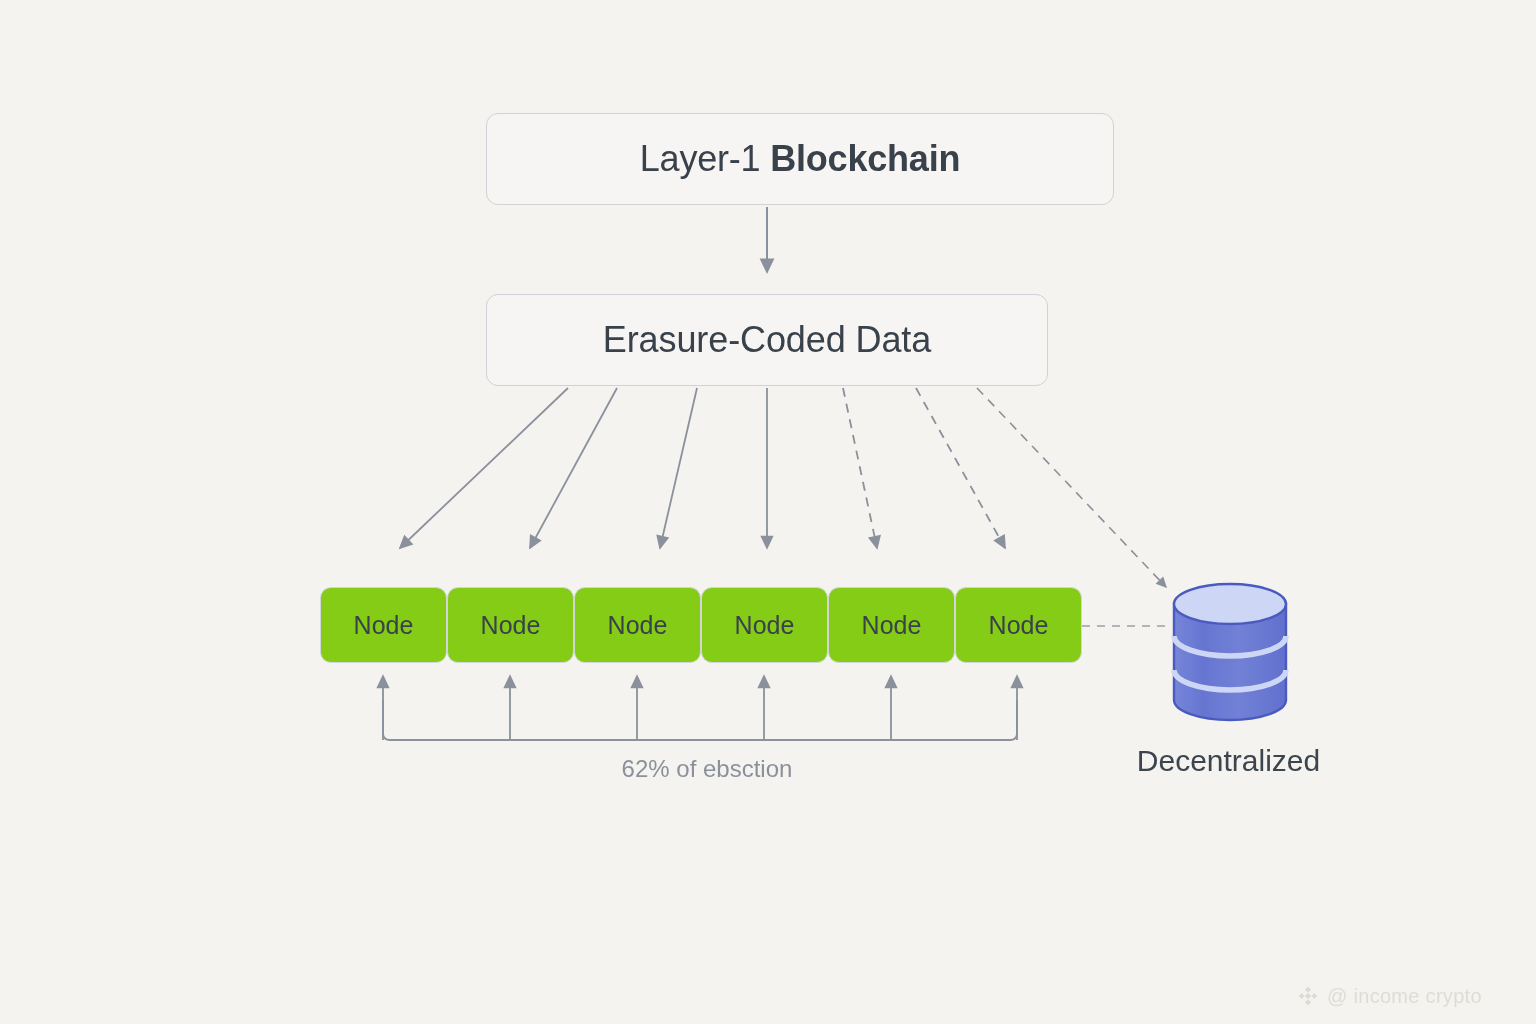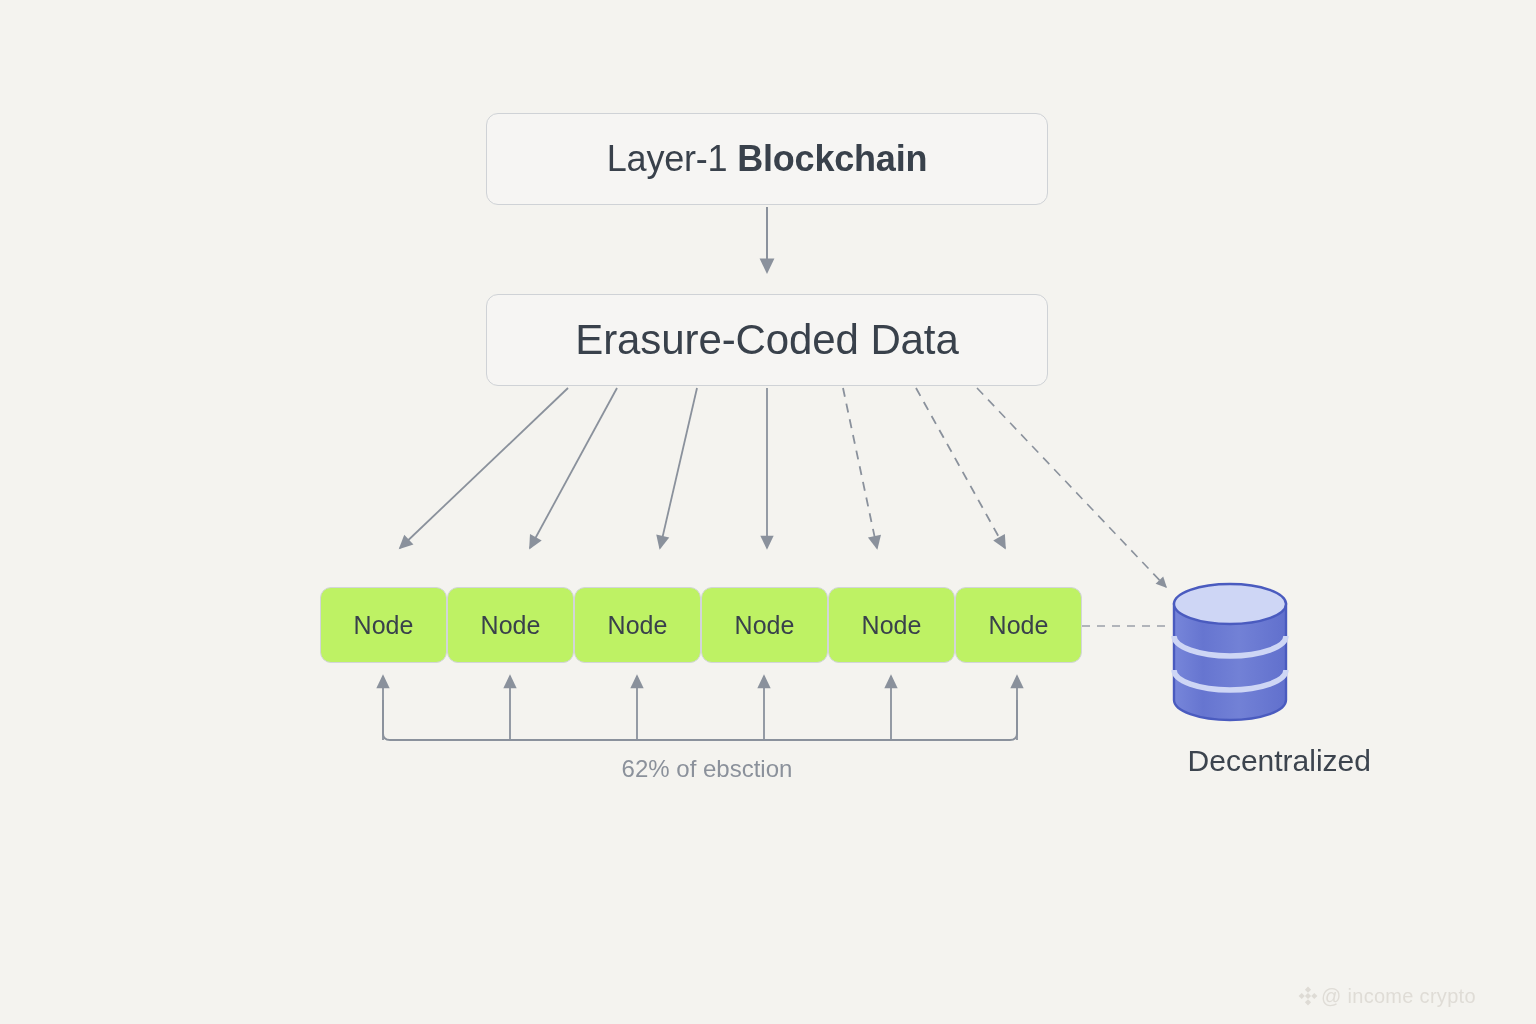--- a/index.html
+++ b/index.html
@@ -36,45 +36,45 @@
     border: 1.4px solid #cfd2d6;
     border-radius: 12px;
     display: flex;
     align-items: center;
     justify-content: center;
     color: #39414b;
   }
   .box-top {
     left: 486px;
     top: 113px;
-    width: 562px;
+    width: 628px;
     height: 92px;
     font-size: 36px;
     letter-spacing: -0.2px;
   }
   .box-top .lbl-light { font-weight: 400; }
   .box-top .lbl-bold  { font-weight: 700; }
 
   .box-mid {
     left: 486px;
     top: 294px;
     width: 562px;
     height: 92px;
-    font-size: 42px;
+    font-size: 36px;
     font-weight: 400;
     letter-spacing: -0.1px;
   }
 
   .node-box {
     position: absolute;
     box-sizing: border-box;
     top: 587px;
     width: 127px;
     height: 76px;
-    background: #bef264;
+    background: #84cc16;
     border: 1.4px solid #d2d5d9;
     border-radius: 11px;
     display: flex;
     align-items: center;
     justify-content: center;
     font-size: 25px;
     font-weight: 400;
     color: #39414b;
   }
   .caption-wrap {
@@ -86,36 +86,36 @@
     font-size: 24px;
     color: #8b919b;
   }
 
   
   .storage-label {
     position: absolute;
     left: 1086px;
     top: 739px;
     width: 285px;
-    text-align: right;
+    text-align: center;
     font-size: 30px;
     line-height: 44px;
     color: #3c444e;
     font-weight: 400;
   }
   .storage-label div { display: block; }
 
   
   .watermark {
     position: absolute;
     left: 1296px;
     top: 984px;
     display: flex;
     align-items: center;
-    gap: 1px;
+    gap: 7px;
     color: #dedbd5;
     font-size: 20px;
     letter-spacing: 0.3px;
   }
   .watermark .wm-text { color: #dfdcd6; }
 </style>
 </head>
 <body>
 
 <div id="stage">

